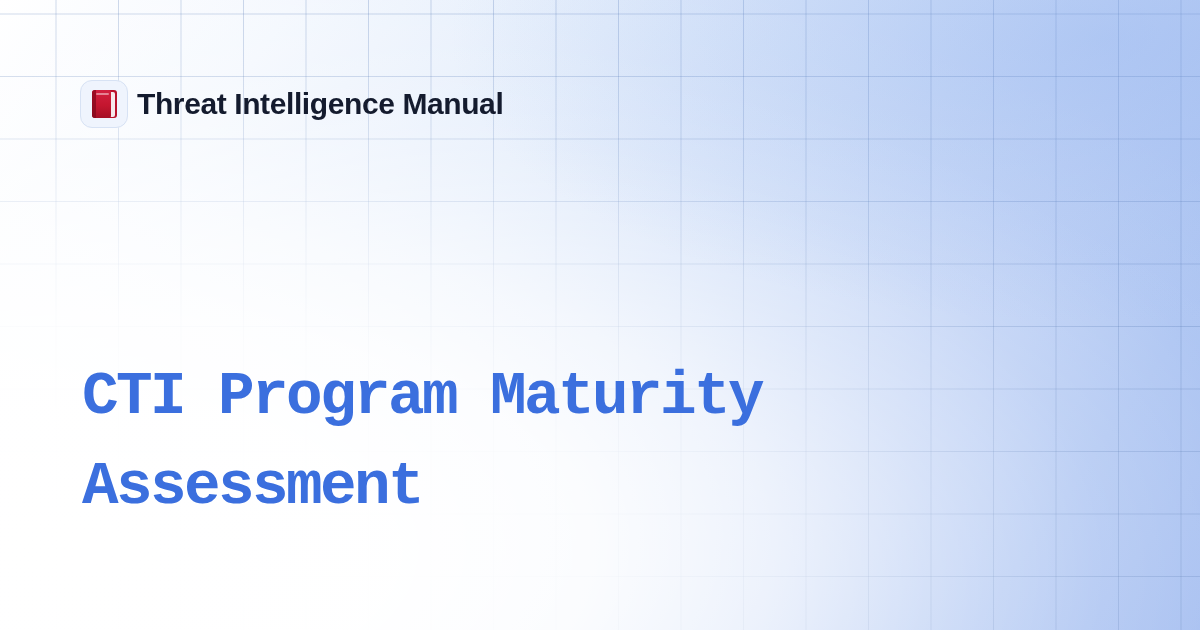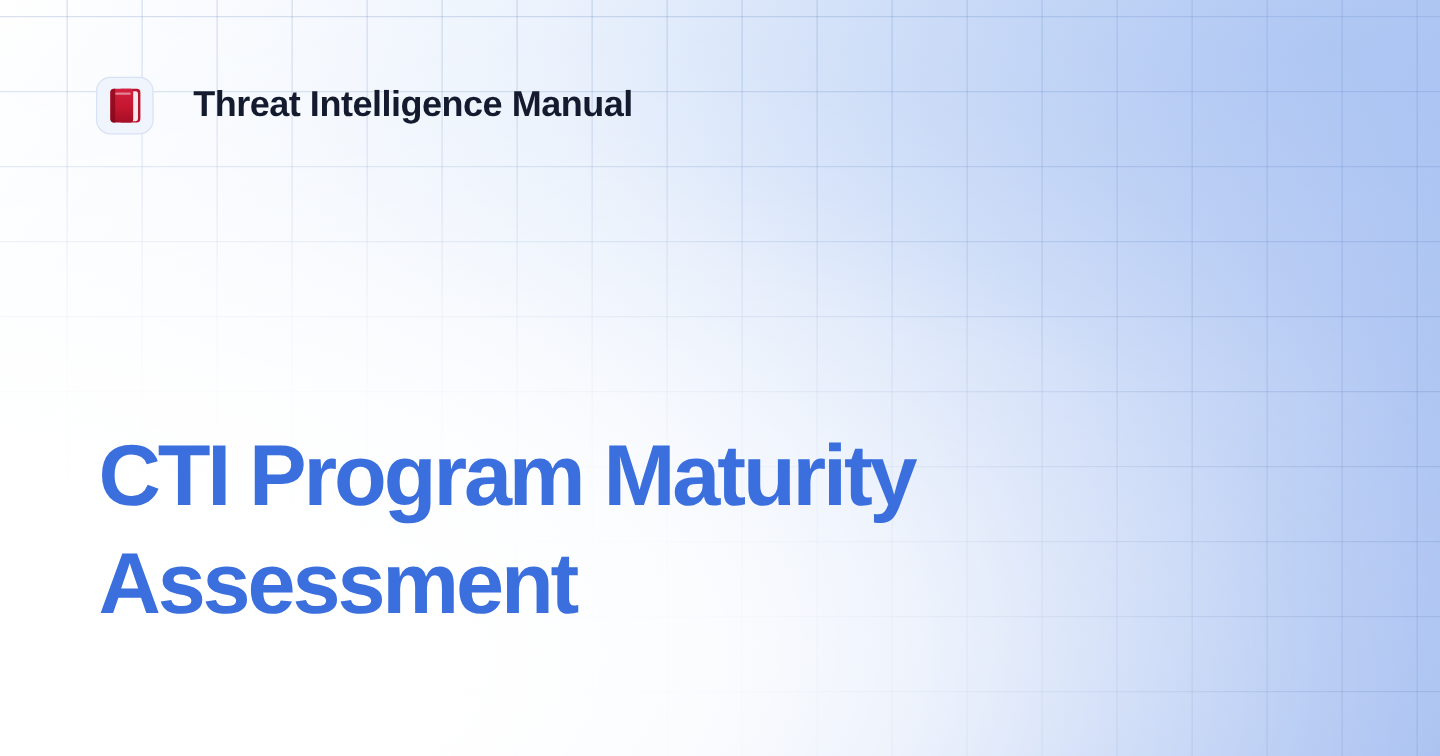--- a/index.html
+++ b/index.html
@@ -79,24 +79,24 @@
   .content {
     position: absolute;
     inset: 0;
     z-index: 5;
   }
 
   
   .header {
     position: absolute;
     left: 80px;
-    top: 64px;
+    top: 80px;
     display: flex;
     align-items: center;
-    gap: 33px;
+    gap: 9px;
   }
 
   .badge {
     width: 48px;
     height: 48px;
     border-radius: 12px;
     background: #eff4fd;
     border: 1px solid #d7e2f4;
     box-sizing: border-box;
     display: flex;
@@ -165,25 +165,26 @@
     line-height: 1;
     white-space: nowrap;
   }
 
   
   .headline {
     position: absolute;
     left: 82px;
     top: 352px;
     width: 990px;
-    font-size: 72px;
+    font-size: 61px;
     font-weight: bold;
     line-height: 90px;
     letter-spacing: -2.6px;
     color: #3b6fde;
+    font-family: Liberation Mono, monospace;
   }
 </style>
 </head>
 <body>
 
 <div id="og-card">
 
   <div class="bg-gradient"></div>
   <div class="bg-grid"></div>
   <div class="bg-wash"></div>

